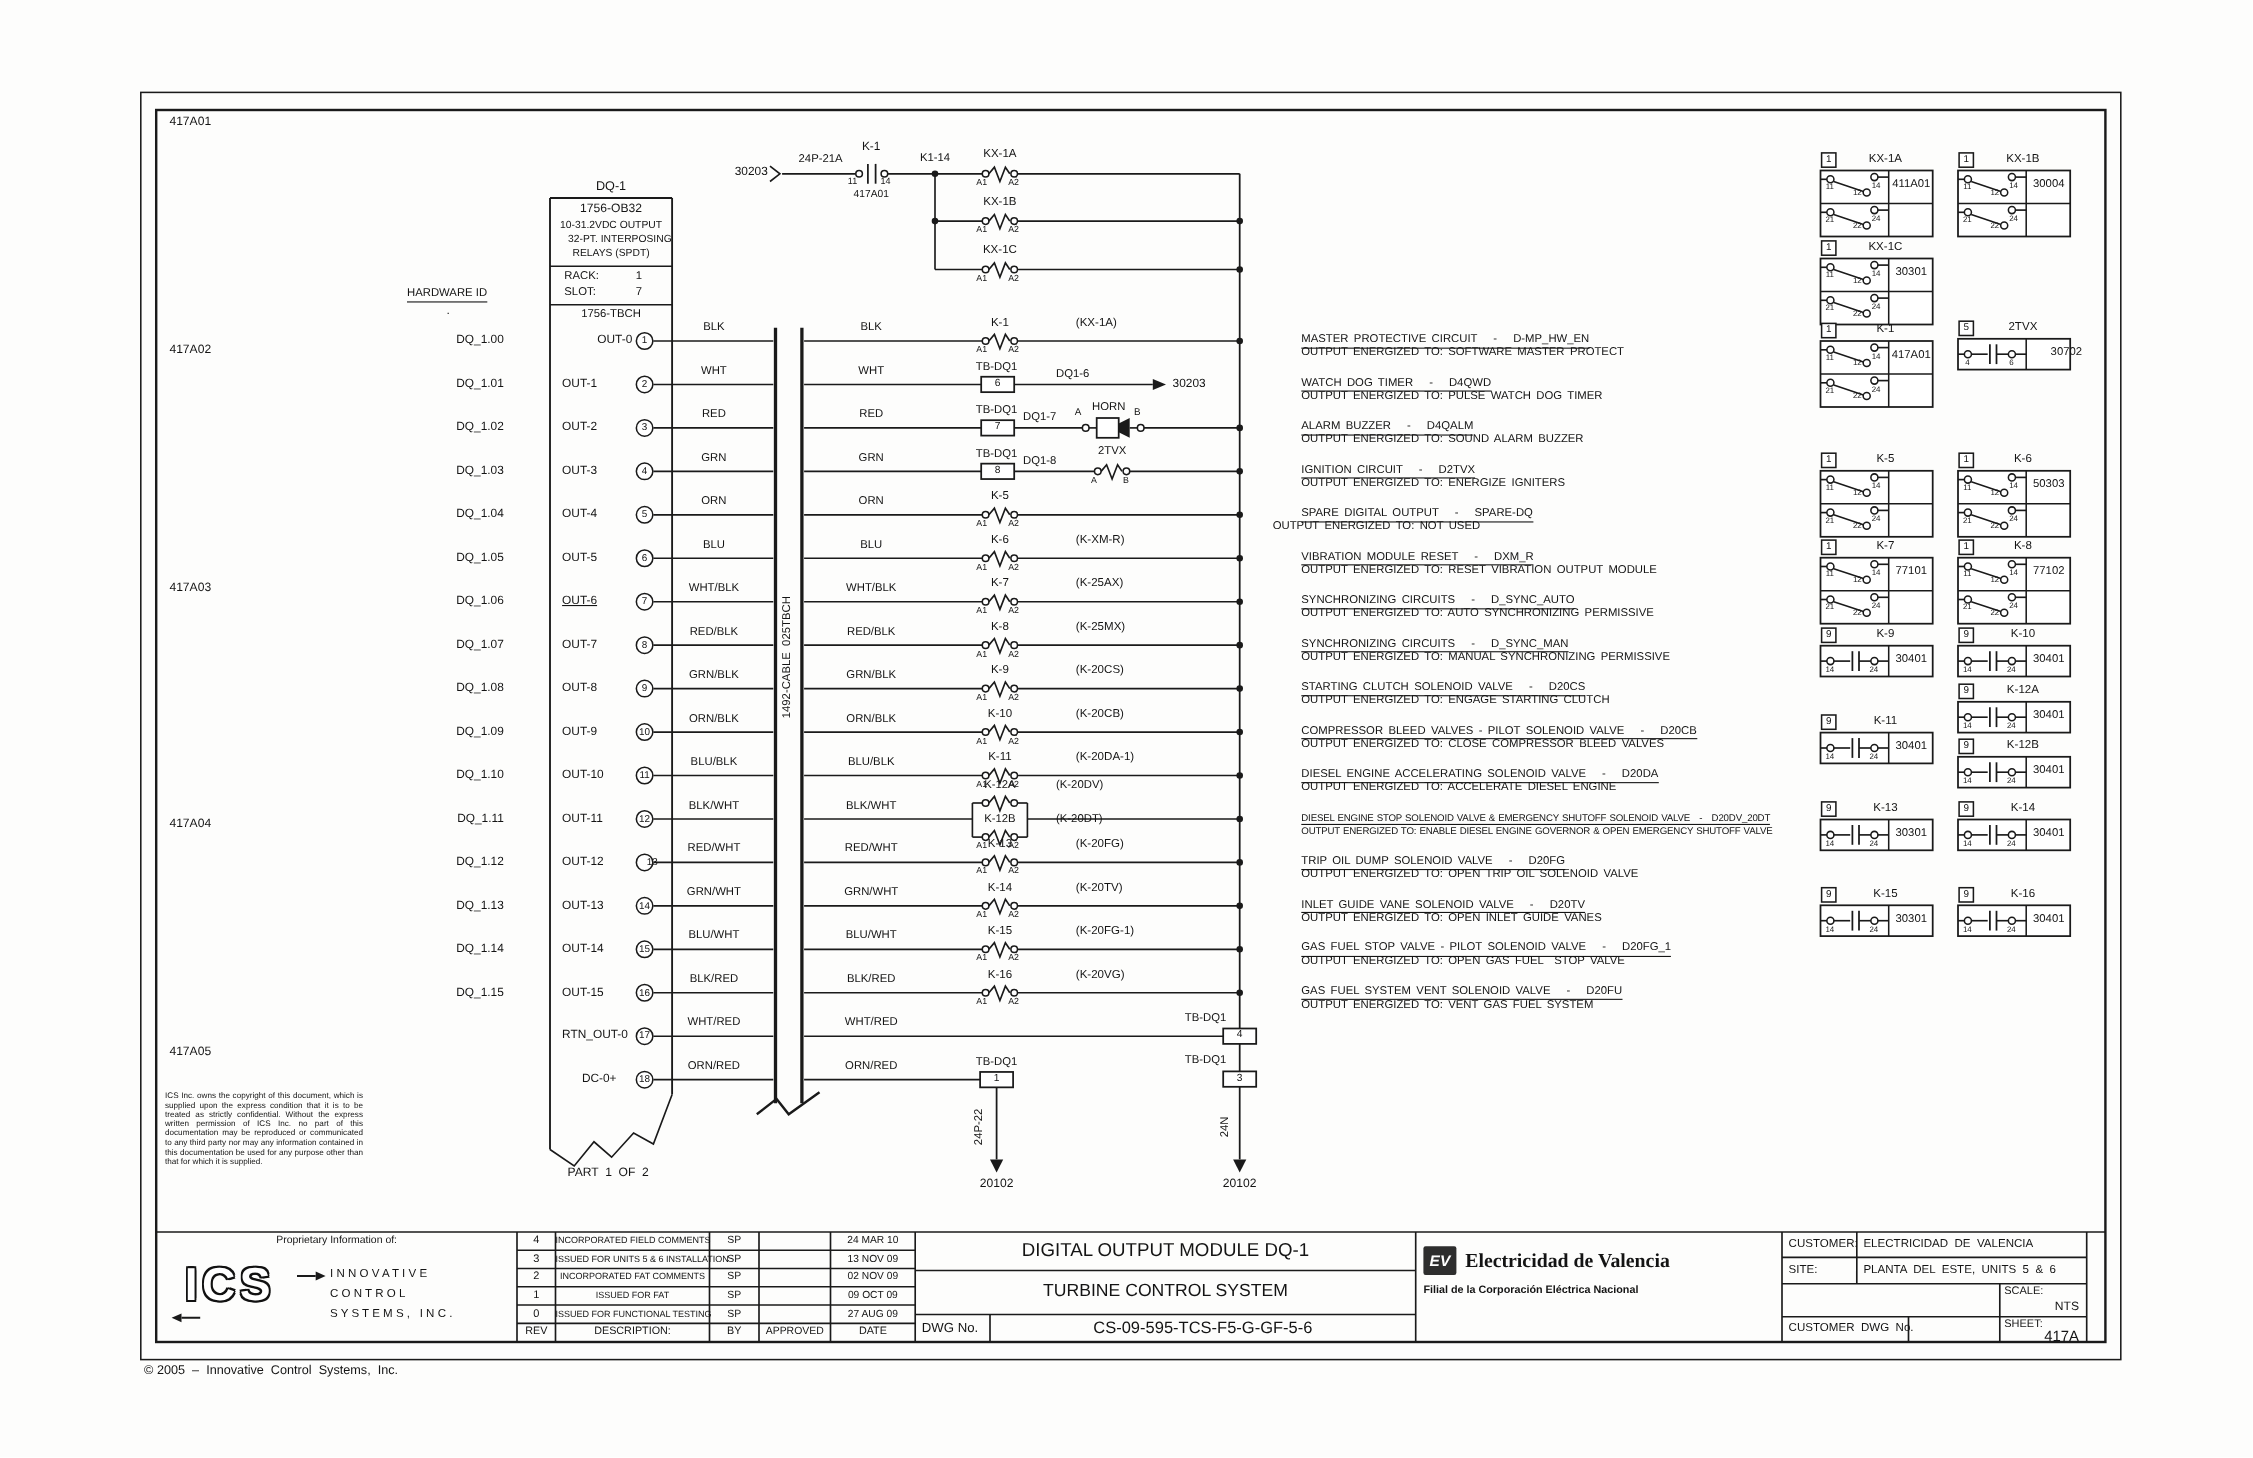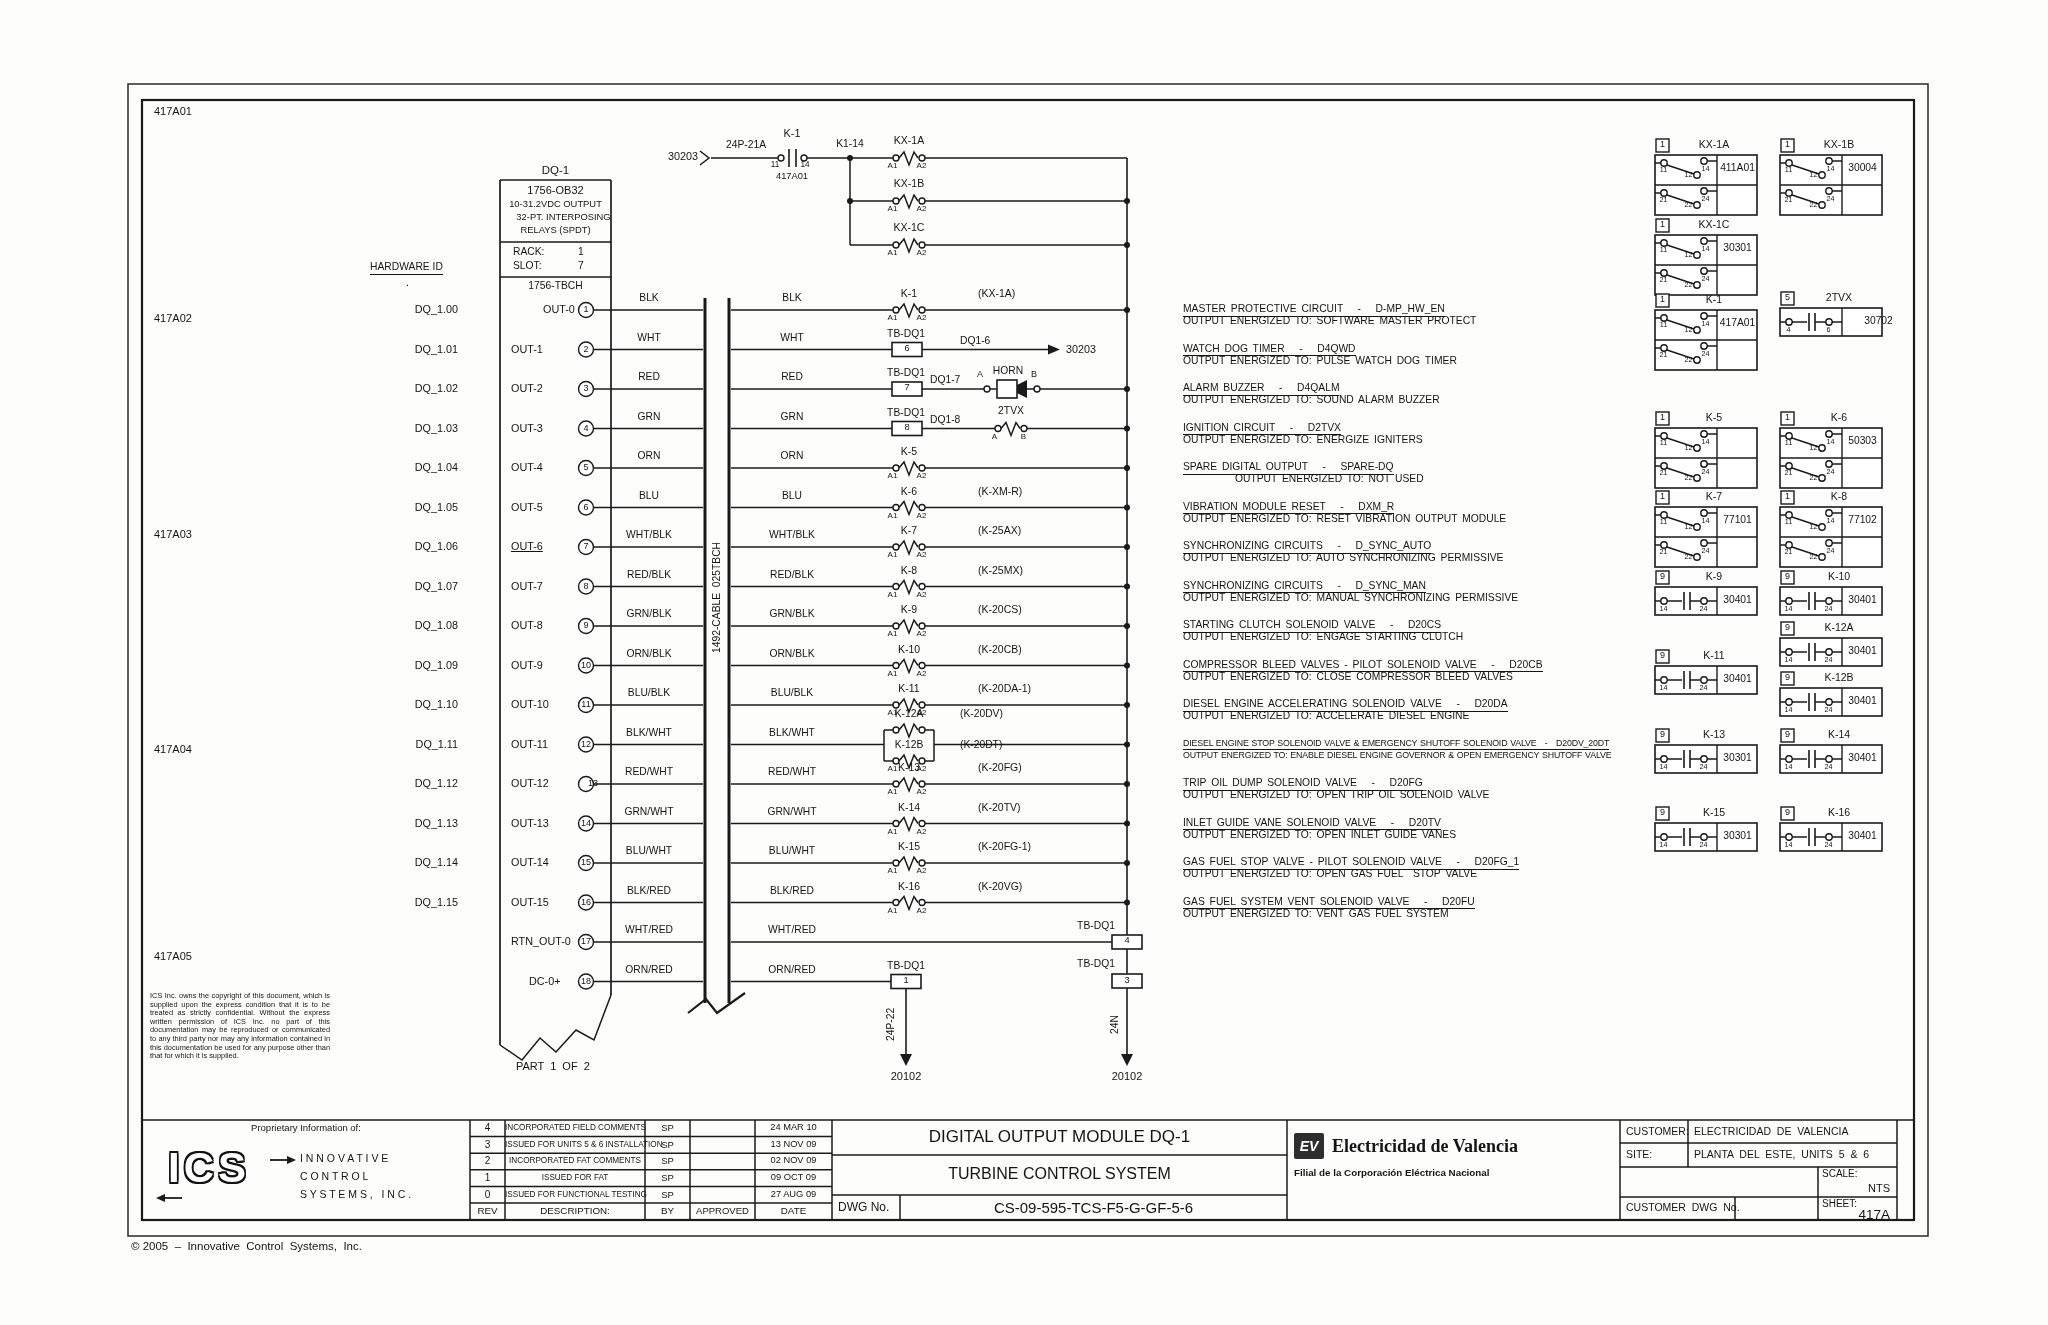--- a/index.html
+++ b/index.html
@@ -616,21 +616,21 @@
     <div class="t desc" style="left: 1183px; top: 434.5px; font-size: 10.3px;">OUTPUT ENERGIZED TO: ENERGIZE IGNITERS</div>
     <div class="t ctr" style="left: 578px; top: 463px; font-size: 9px; width: 16px;">5</div>
     <div class="t" style="left: 511px; top: 462px; font-size: 10.8px;">OUT-4</div>
     <div class="t rt" style="left: 370px; top: 462px; font-size: 10.8px; width: 88px;">DQ_1.04</div>
     <div class="t ctr" style="left: 596px; top: 451px; font-size: 10.3px; width: 106px;">ORN</div>
     <div class="t ctr" style="left: 733px; top: 451px; font-size: 10.3px; width: 118px;">ORN</div>
     <div class="t ctr" style="left: 874px; top: 446px; font-size: 10.5px; width: 70px;">K-5</div>
     <div class="t ctr" style="left: 884px; top: 472px; font-size: 8px; width: 17px;">A1</div>
     <div class="t ctr" style="left: 913px; top: 472px; font-size: 8px; width: 17px;">A2</div>
     <div class="t u desc" style="left: 1183px; top: 462px; font-size: 10.3px;">SPARE DIGITAL OUTPUT   -   SPARE-DQ</div>
-    <div class="t desc" style="left: 1235px; top: 474px; font-size: 10.3px; text-align: right;">OUTPUT ENERGIZED TO: NOT USED</div>
+    <div class="t desc" style="left: 1157px; top: 474px; font-size: 10.3px; text-align: right;">OUTPUT ENERGIZED TO: NOT USED</div>
     <div class="t ctr" style="left: 578px; top: 502.5px; font-size: 9px; width: 16px;">6</div>
     <div class="t" style="left: 511px; top: 501.5px; font-size: 10.8px;">OUT-5</div>
     <div class="t rt" style="left: 370px; top: 501.5px; font-size: 10.8px; width: 88px;">DQ_1.05</div>
     <div class="t ctr" style="left: 596px; top: 490.5px; font-size: 10.3px; width: 106px;">BLU</div>
     <div class="t ctr" style="left: 733px; top: 490.5px; font-size: 10.3px; width: 118px;">BLU</div>
     <div class="t ctr" style="left: 874px; top: 485.5px; font-size: 10.5px; width: 70px;">K-6</div>
     <div class="t" style="left: 978px; top: 485.5px; font-size: 10.5px;">(K-XM-R)</div>
     <div class="t ctr" style="left: 884px; top: 511.5px; font-size: 8px; width: 17px;">A1</div>
     <div class="t ctr" style="left: 913px; top: 511.5px; font-size: 8px; width: 17px;">A2</div>
     <div class="t u desc" style="left: 1183px; top: 501.5px; font-size: 10.3px;">VIBRATION MODULE RESET   -   DXM_R</div>

